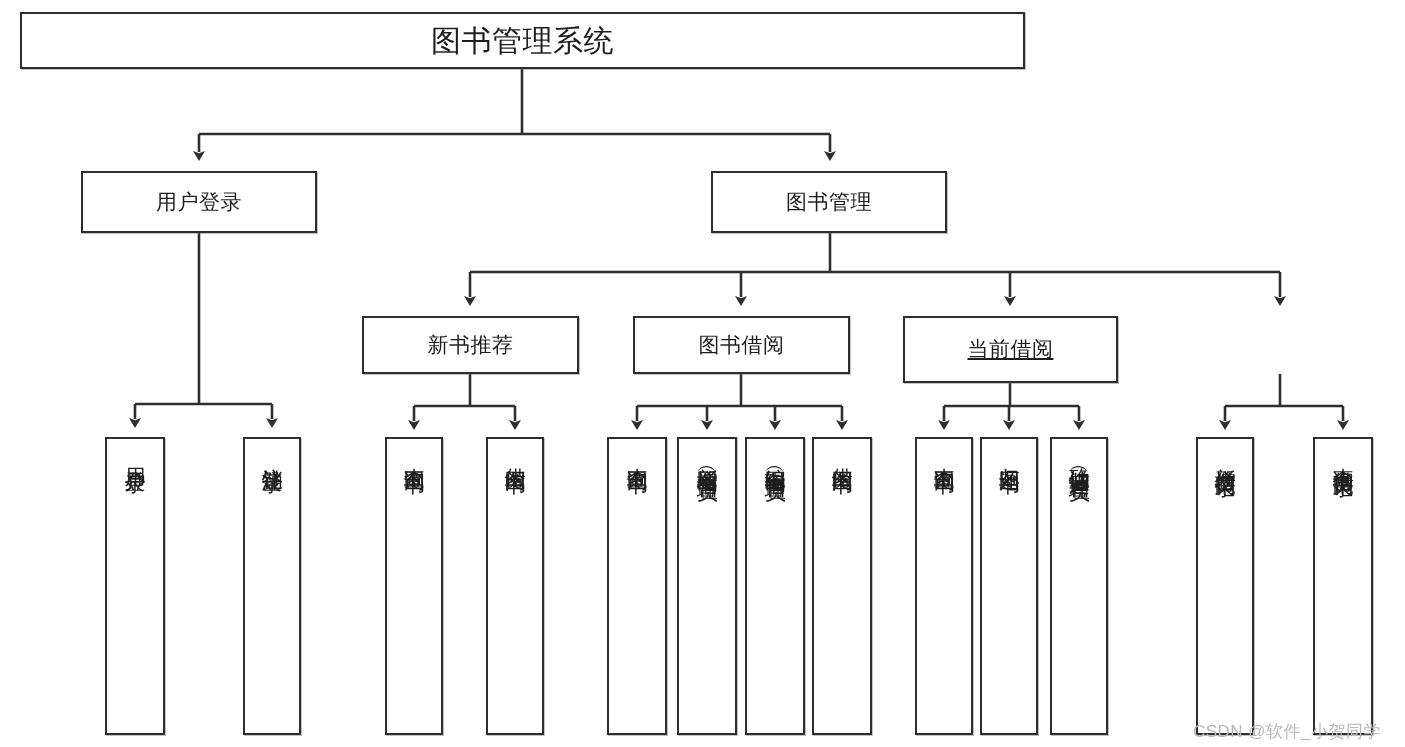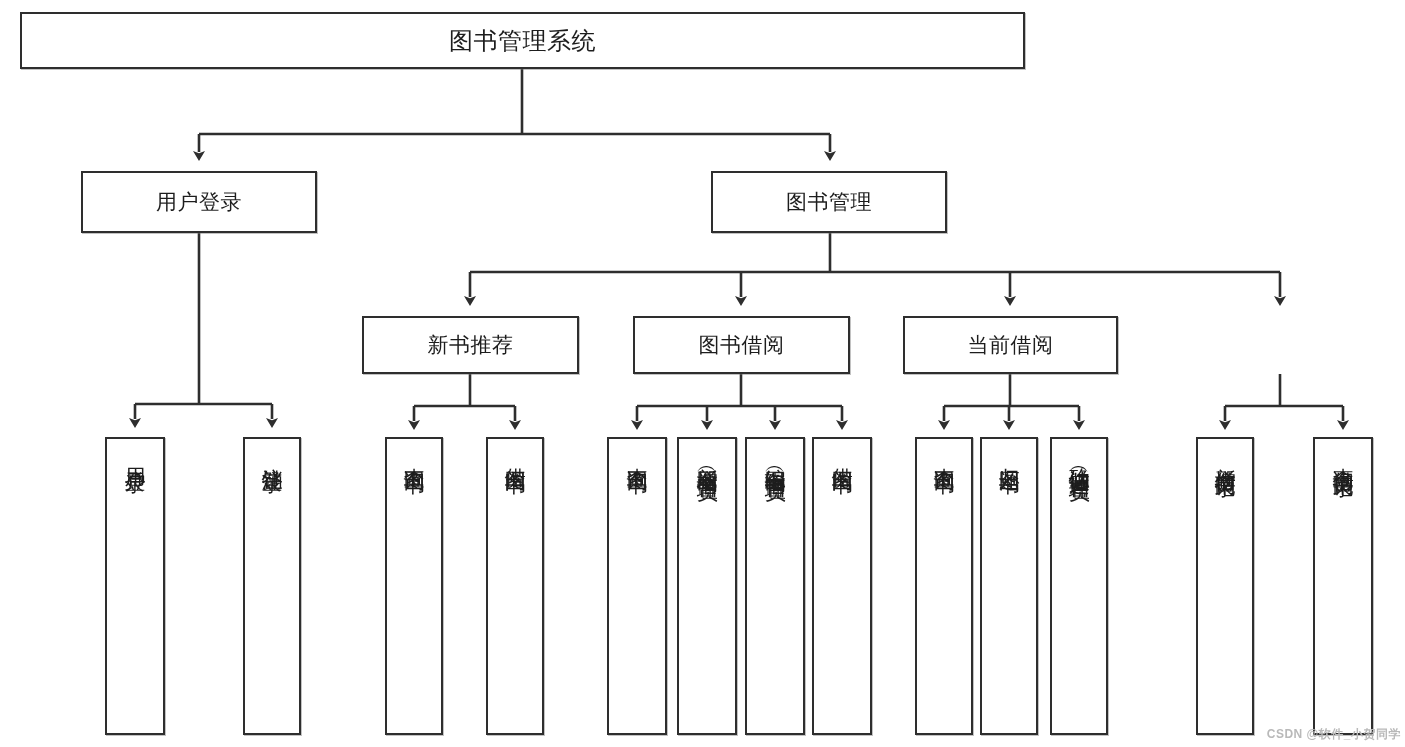--- a/index.html
+++ b/index.html
@@ -42,47 +42,46 @@
     text-align: center;
     letter-spacing: 0.5px;
     line-height: 1.25;
   }
   
   .node.horiz .label {
     font-size: 21px;
     white-space: nowrap;
   }
   .node.root .label {
-    font-size: 24px;
+    font-size: 30px;
   }
   
   .node.vert {
     align-items: flex-start;
     padding-top: 12px;
   }
   .node.vert .label {
     writing-mode: vertical-rl;
     text-orientation: upright;
     font-size: 21px;
     line-height: 1.08;
     letter-spacing: 2px;
     white-space: nowrap;
     height: auto;
     max-height: 100%;
   }
   #watermark {
     position: absolute;
-    right: 4px;
+    right: 24px;
     bottom: 4px;
-    font-size: 12px;
+    font-size: 17px;
     color: #b9b9b9;
     white-space: nowrap;
     letter-spacing: 0.5px;
     user-select: none;
-    font-weight: bold;
   }
 </style>
 </head>
 <body>
 
 <div id="diagram-root">
 
   <svg id="edges-layer" viewBox="0 0 1405 747" width="1405" height="747" xmlns="http://www.w3.org/2000/svg">
     <defs>
       <marker id="arrow" markerWidth="10" markerHeight="12" refX="1" refY="6" orient="auto" markerUnits="userSpaceOnUse">
@@ -143,21 +142,21 @@
   <div class="node horiz" style="left: 711px; top: 171px; width: 236px; height: 62px; align-items: center;">
     <span class="label">图书管理</span>
   </div>
 
   <div class="node horiz" style="left: 362px; top: 316px; width: 217px; height: 58px;">
     <span class="label">新书推荐</span>
   </div>
   <div class="node horiz" style="left: 633px; top: 316px; width: 217px; height: 58px;">
     <span class="label">图书借阅</span>
   </div>
-  <div class="node horiz" style="left: 903px; top: 316px; width: 215px; height: 58px;">
+  <div class="node horiz" style="left: 903px; top: 316px; width: 215px; height: 67px; text-decoration: underline;">
     <span class="label">当前借阅</span>
   </div>
 
   <div class="node vert" style="left: 105px; top: 437px; width: 60px; height: 298px;">
     <span class="label">用户登录</span>
   </div>
   <div class="node vert" style="left: 243px; top: 437px; width: 58px; height: 298px;">
     <span class="label">注销登录</span>
   </div>
   <div class="node vert" style="left: 385px; top: 437px; width: 58px; height: 298px;">

